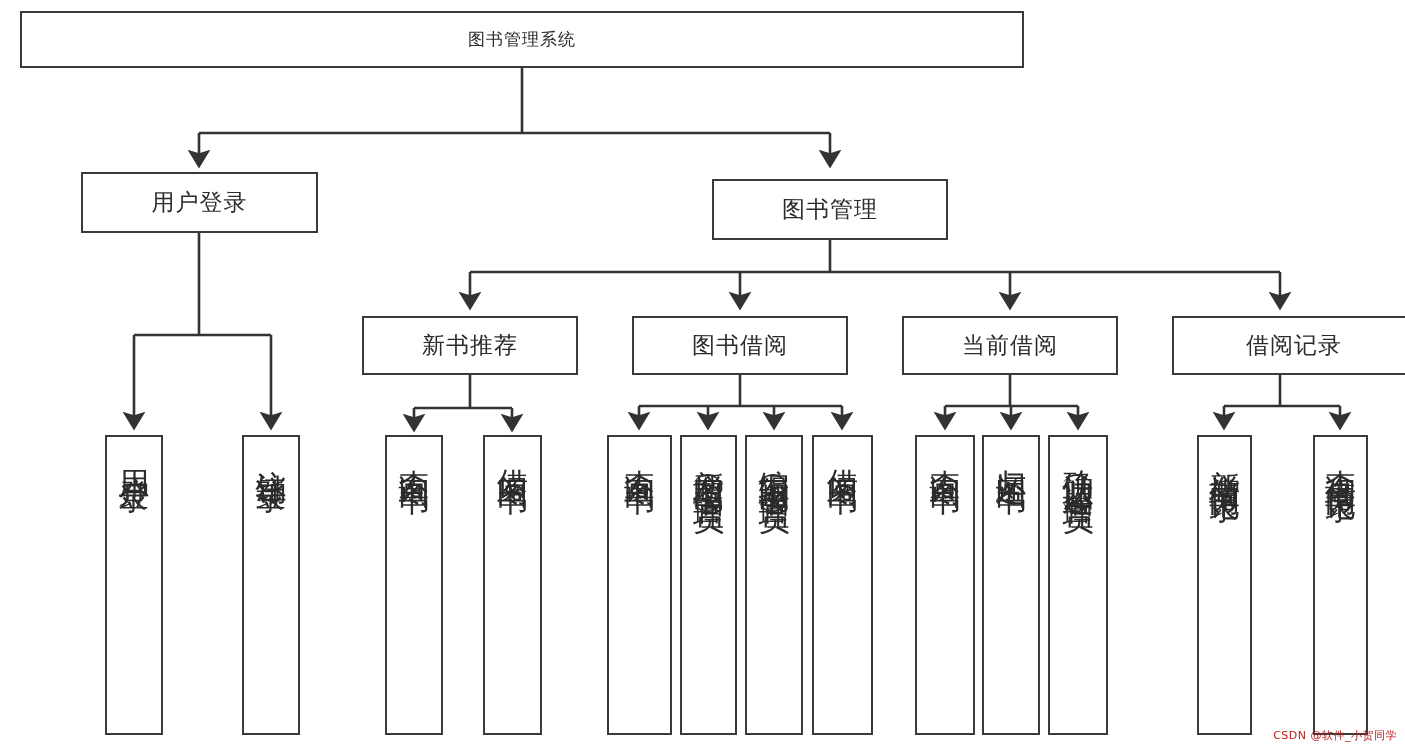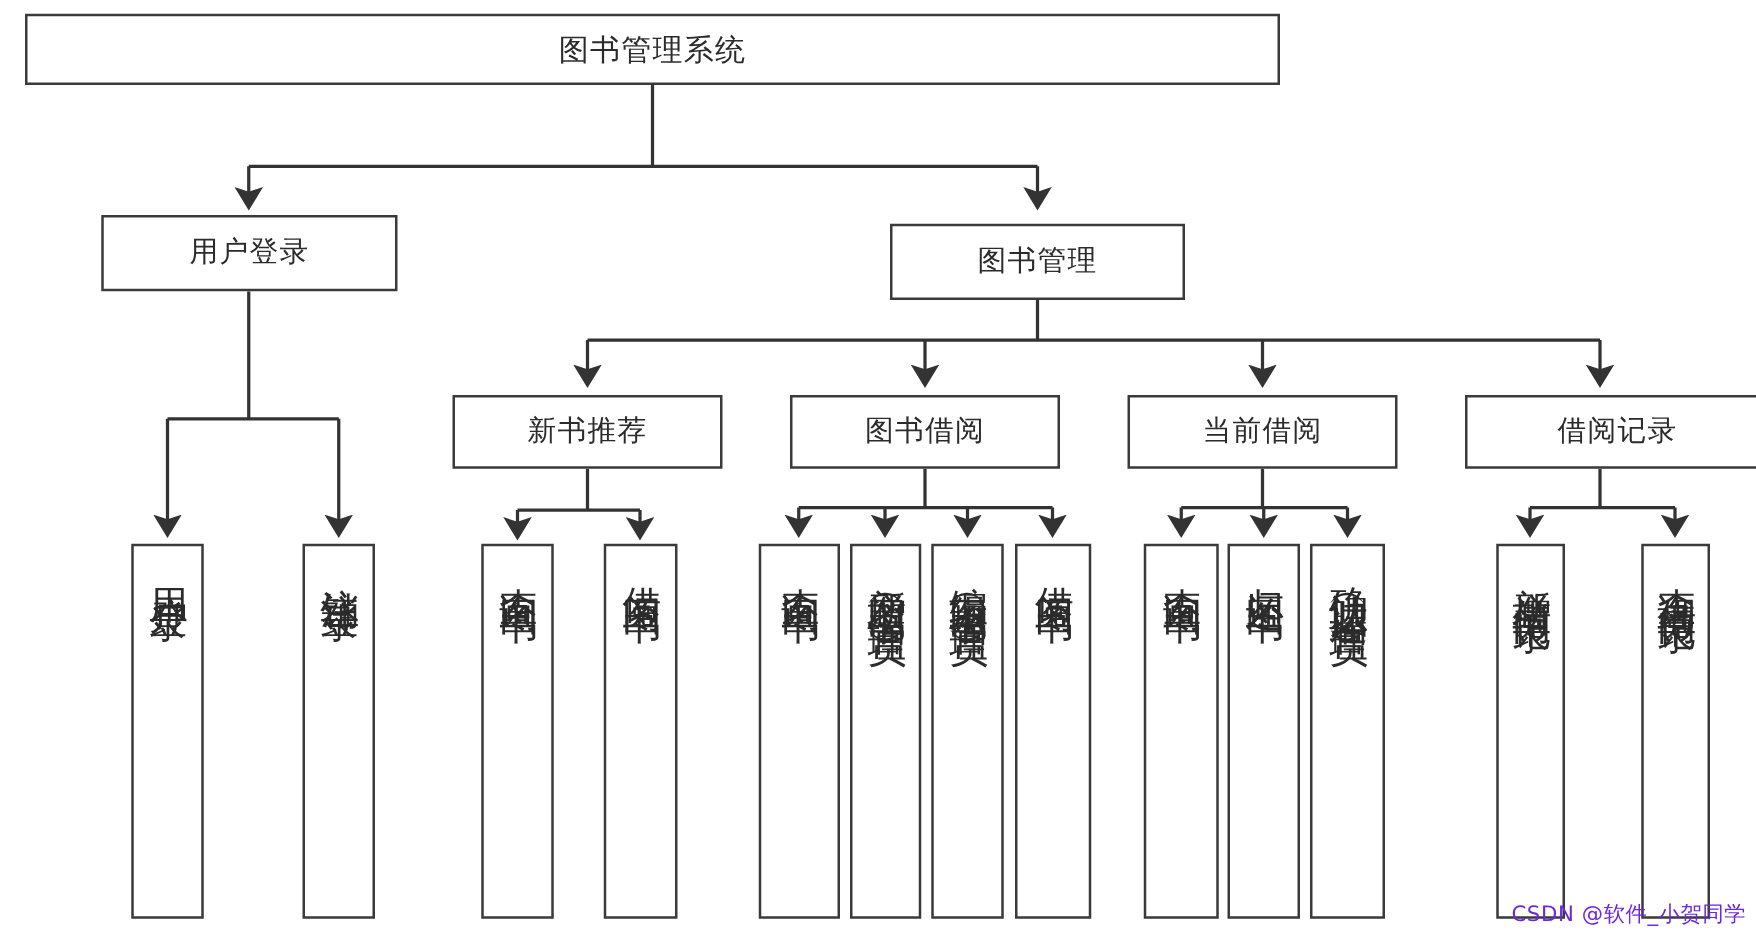--- a/index.html
+++ b/index.html
@@ -23,42 +23,42 @@
     color:#2b2b2b;
   }
   .node .lbl{
     display:block;
     text-align:center;
     line-height:1.0;
     white-space:nowrap;
   }
   
   .h .lbl{font-size:23px;letter-spacing:1px;}
-  .root .lbl{font-size:24px;letter-spacing:1px;}
+  .root .lbl{font-size:17px;letter-spacing:1px;}
 
   
   .leaf{
     align-items:flex-start;
     justify-content:center;
     padding-top:8px;
   }
   .leaf .lbl{
     writing-mode:vertical-rl;
     text-orientation:upright;
     font-size:31px;
     line-height:1.06;
     letter-spacing:5px;
     white-space:nowrap;
   }
 
   .watermark{
     position:absolute;
     right:8px;bottom:4px;
-    font-size:17px;
-    color:#6d28d9;
+    font-size:11px;
+    color:#b91c1c;
     letter-spacing:0.5px;
     white-space:nowrap;
     user-select:none;
   }
 </style>
 </head>
 <body>
 
 <div id="canvas">
 

